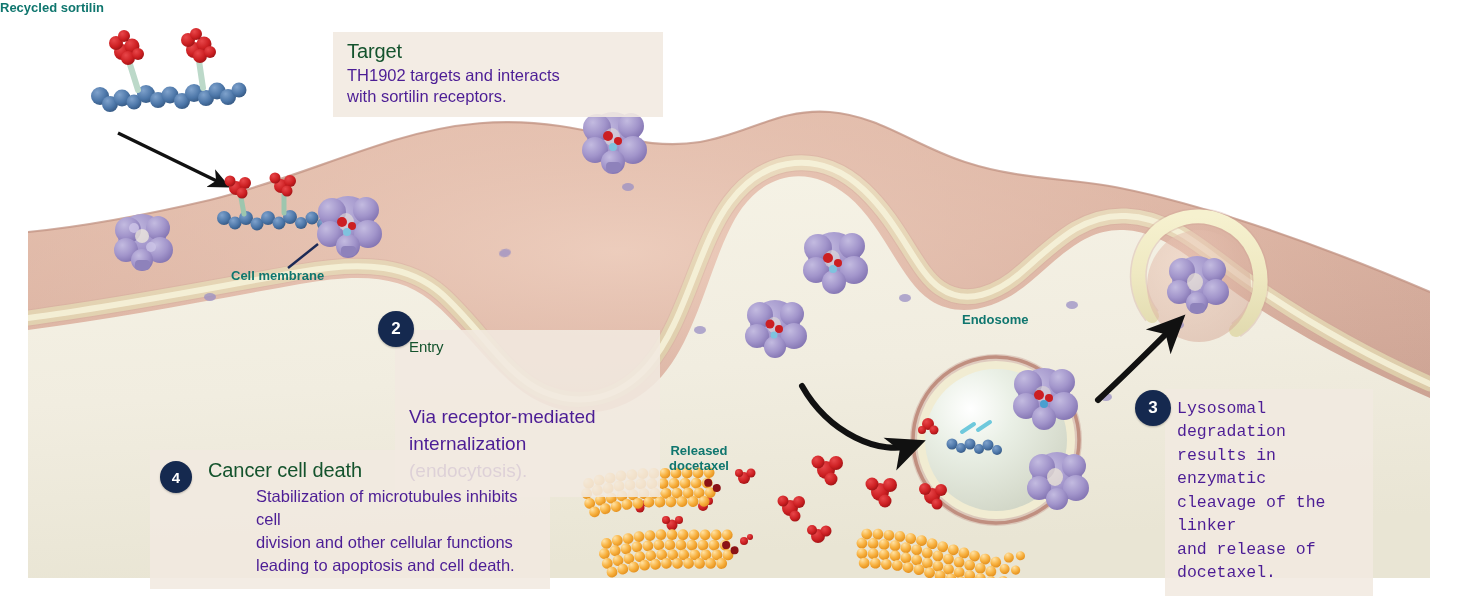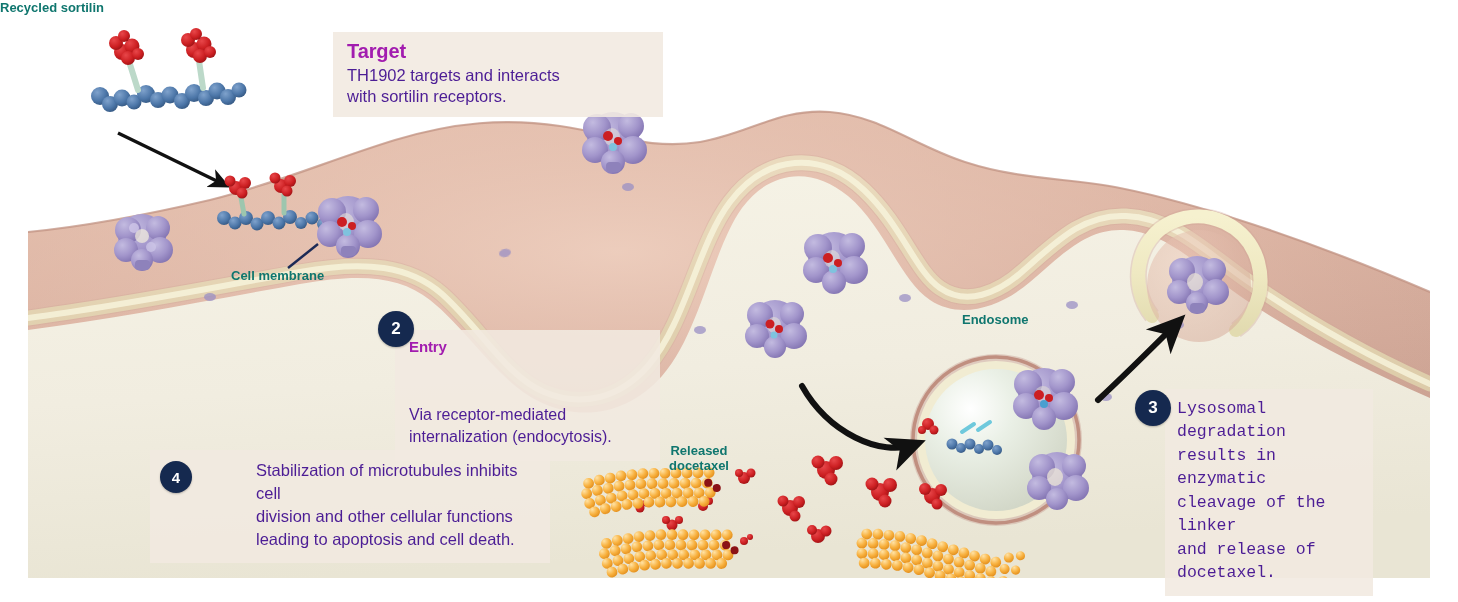--- a/index.html
+++ b/index.html
@@ -30,22 +30,22 @@
   
   .panel {
     position: absolute;
     background: rgba(241, 233, 224, 0.88);
     padding: 7px 14px 10px 14px;
     box-sizing: border-box;
     color: #1b1b1b;
     z-index: 40;
   }
   .panel-title {
-    font-weight: bold;
-    color: #a21caf;
+    font-weight: normal;
+    color: #14532d;
     font-size: 19.5px;
     line-height: 1.18;
     margin: 0 0 1px 0;
     letter-spacing: -0.1px;
   }
   .panel-body {
     font-size: 16px;
     line-height: 1.33;
     margin: 0;
     color: #4c1d95;
@@ -63,21 +63,21 @@
   #panel-target .panel-body { font-size: 16.5px; line-height: 1.28; }
 
   
   #panel-entry {
     left: 395px;
     top: 330px;
     width: 265px;
     padding: 8px 12px 12px 14px;
   }
   #panel-entry .panel-title { font-size: 15px; margin-bottom: 3px;}
-  #panel-entry .panel-body  { font-size: 16px; line-height: 1.42; margin-top: 48px; }
+  #panel-entry .panel-body  { font-size: 19px; line-height: 1.42; margin-top: 48px; }
 
   
   #panel-cleavage {
     left: 1165px;
     top: 389px;
     width: 208px;
     padding: 8px 10px 12px 12px;
   }
   #panel-cleavage .panel-title { font-size: 20.5px; margin-bottom: 3px; }
   #panel-cleavage .panel-body  { font-size: 16.5px; line-height: 1.42; font-family: Liberation Mono, monospace; }
@@ -752,20 +752,21 @@
   <div class="panel" id="panel-cleavage">
     <div class="panel-body">Lysosomal degradation
 results in enzymatic
 cleavage of the linker
 and release of
 docetaxel.</div>
   </div>
   <div class="badge" id="badge-3">3</div>
 
   <div class="panel" id="panel-death">
+    <div class="panel-title">Cancer cell death</div>
     <div class="panel-body">Stabilization of microtubules inhibits cell
 division and other cellular functions
 leading to apoptosis and cell death.</div>
   </div>
   <div class="badge" id="badge-4">4</div>
 
   <div class="scene-label" id="label-cell-membrane">Cell membrane</div>
   <div class="scene-label" id="label-endosome">Endosome</div>
   <div class="scene-label" id="label-recycled-sortilin">Recycled sortilin</div>
   <div class="scene-label" id="label-released">Released

